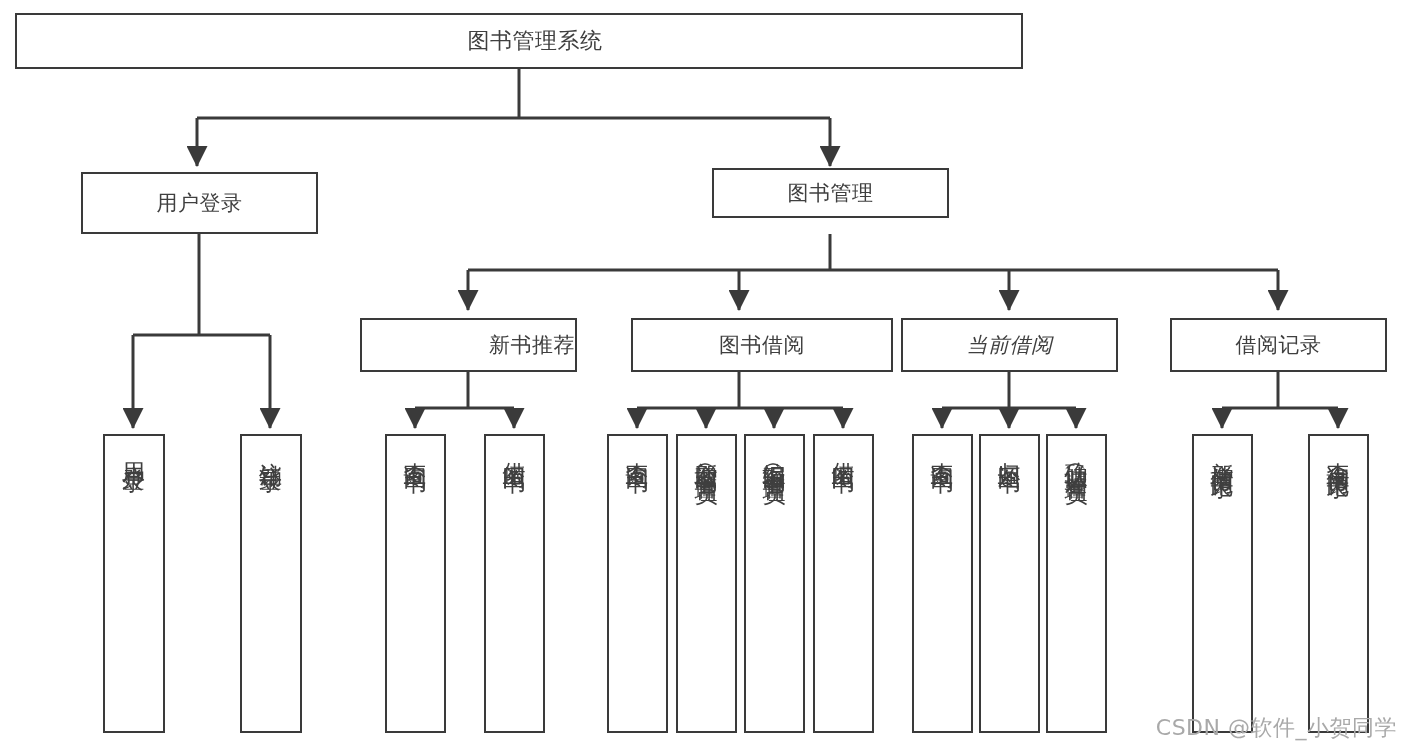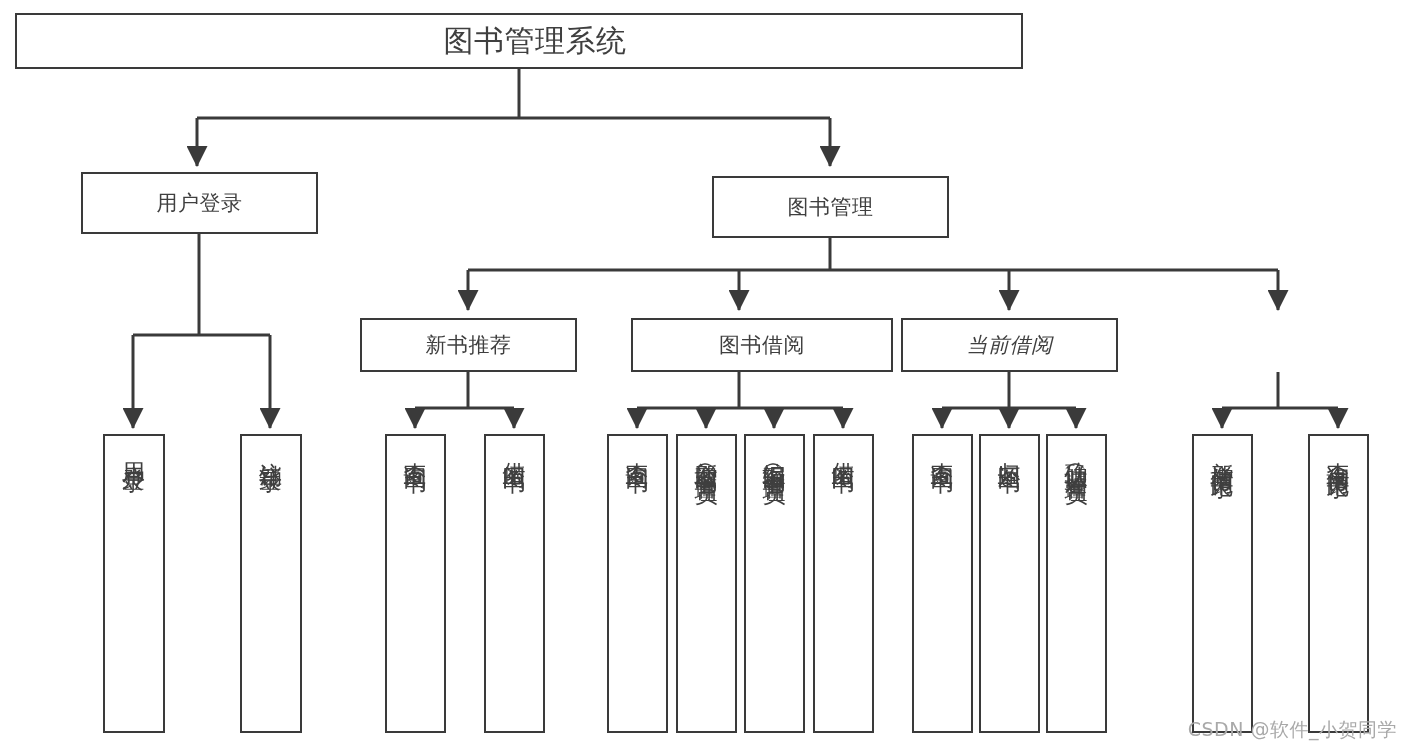--- a/index.html
+++ b/index.html
@@ -38,39 +38,39 @@
     display: block;
     text-align: center;
     line-height: 1.18;
     letter-spacing: 0.5px;
     white-space: nowrap;
   }
   .node.horiz .lbl {
     font-size: 21px;
   }
   .node.root .lbl {
-    font-size: 30px;
+    font-size: 22px;
     margin-left: 32px;
   }
   .node.vert {
     align-items: flex-start;
     padding-top: 8px;
   }
   .node.vert .lbl {
     writing-mode: vertical-rl;
     text-orientation: upright;
     font-size: 23px;
     line-height: 1.05;
     letter-spacing: 3px;
   }
   .watermark {
     position: absolute;
     right: 8px;
     bottom: 4px;
-    font-size: 19px;
+    font-size: 22px;
     color: #a9a9a9;
     letter-spacing: 0.5px;
     white-space: nowrap;
     pointer-events: none;
   }
 </style>
 </head>
 <body>
 
 <div id="canvas">
@@ -125,32 +125,35 @@
     </g>
   </svg>
 
   <div class="node horiz root" style="left:15px; top:13px; width:1008px; height:56px;">
     <span class="lbl">图书管理系统</span>
   </div>
 
   <div class="node horiz" style="left:81px; top:172px; width:237px; height:62px;">
     <span class="lbl">用户登录</span>
   </div>
-  <div class="node horiz" style="left:712px; top:176px; width:237px; height:62px;font-family:Liberation Serif, serif;">
+  <div class="node horiz" style="left:712px; top:168px; width:237px; height:50px;font-family:Liberation Serif, serif;">
     <span class="lbl">图书管理</span>
   </div>
 
-  <div class="node horiz" style="left:360px; top:318px; width:217px; height:54px;">
+  <div class="node horiz" style="left:360px; top:318px; width:217px; height:54px;justify-content:flex-end;">
     <span class="lbl">新书推荐</span>
   </div>
   <div class="node horiz" style="left:631px; top:318px; width:262px; height:54px;">
     <span class="lbl">图书借阅</span>
   </div>
   <div class="node horiz" style="left:901px; top:318px; width:217px; height:54px;font-style:italic;">
     <span class="lbl">当前借阅</span>
+  </div>
+  <div class="node horiz" style="left:1170px; top:318px; width:217px; height:54px;">
+    <span class="lbl">借阅记录</span>
   </div>
 
   <div class="node vert" style="left:103px; top:434px; width:62px; height:299px;">
     <span class="lbl">用户登录</span>
   </div>
   <div class="node vert" style="left:240px; top:434px; width:62px; height:299px;">
     <span class="lbl">注销登录</span>
   </div>
 
   <div class="node vert" style="left:385px; top:434px; width:61px; height:299px;">

